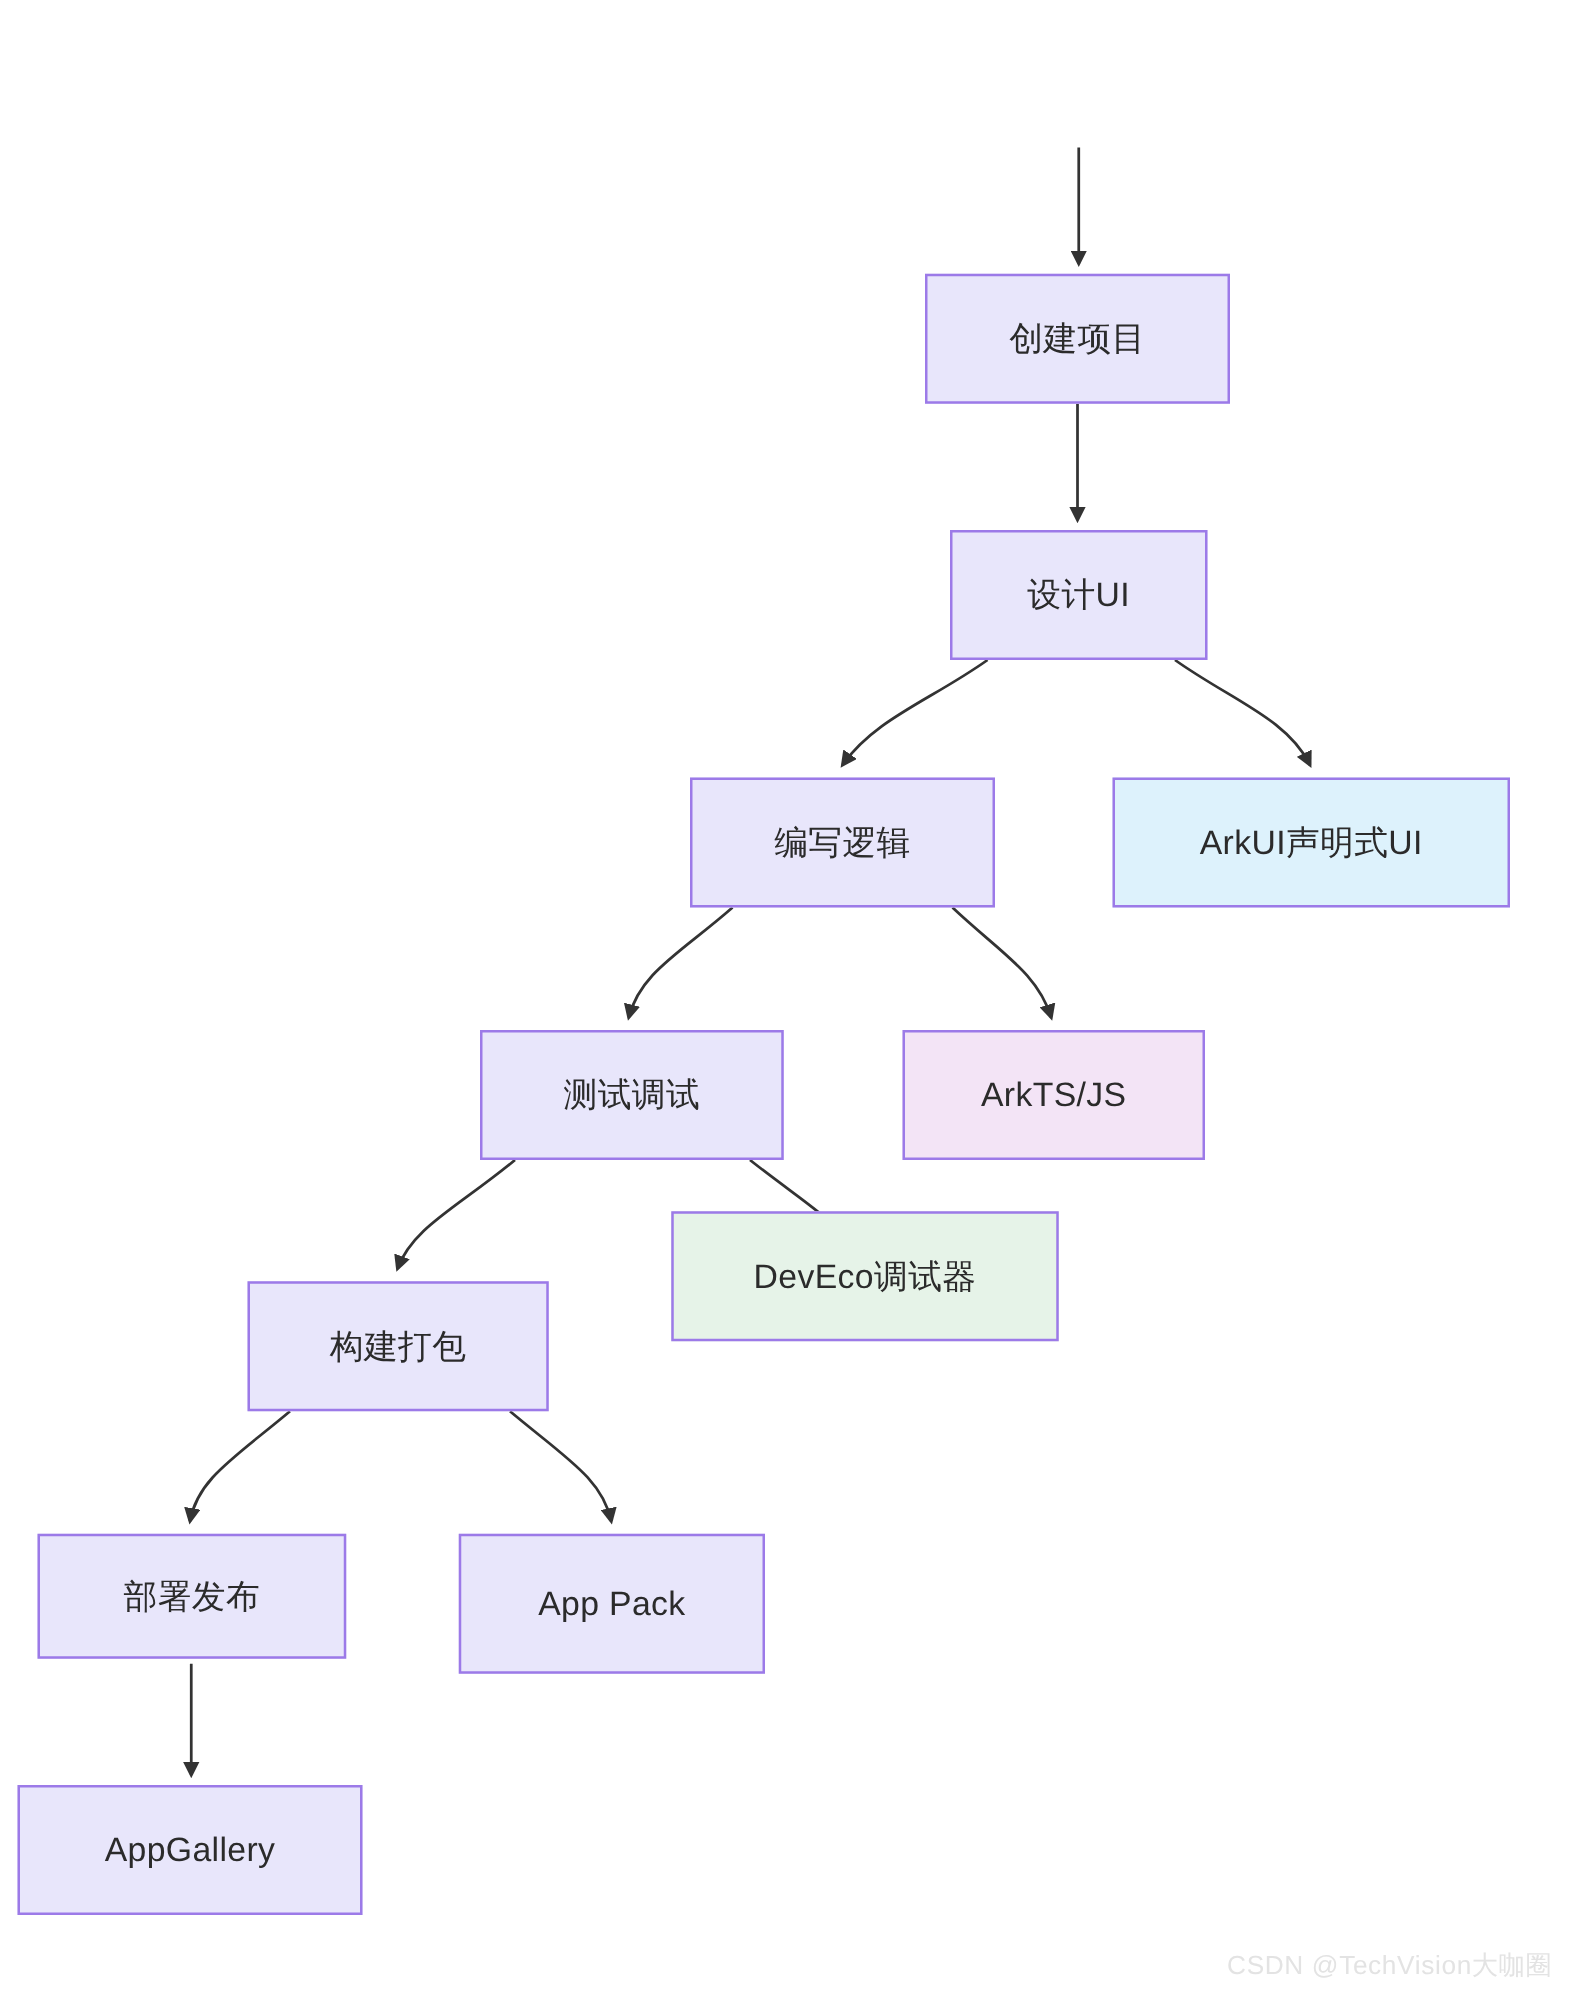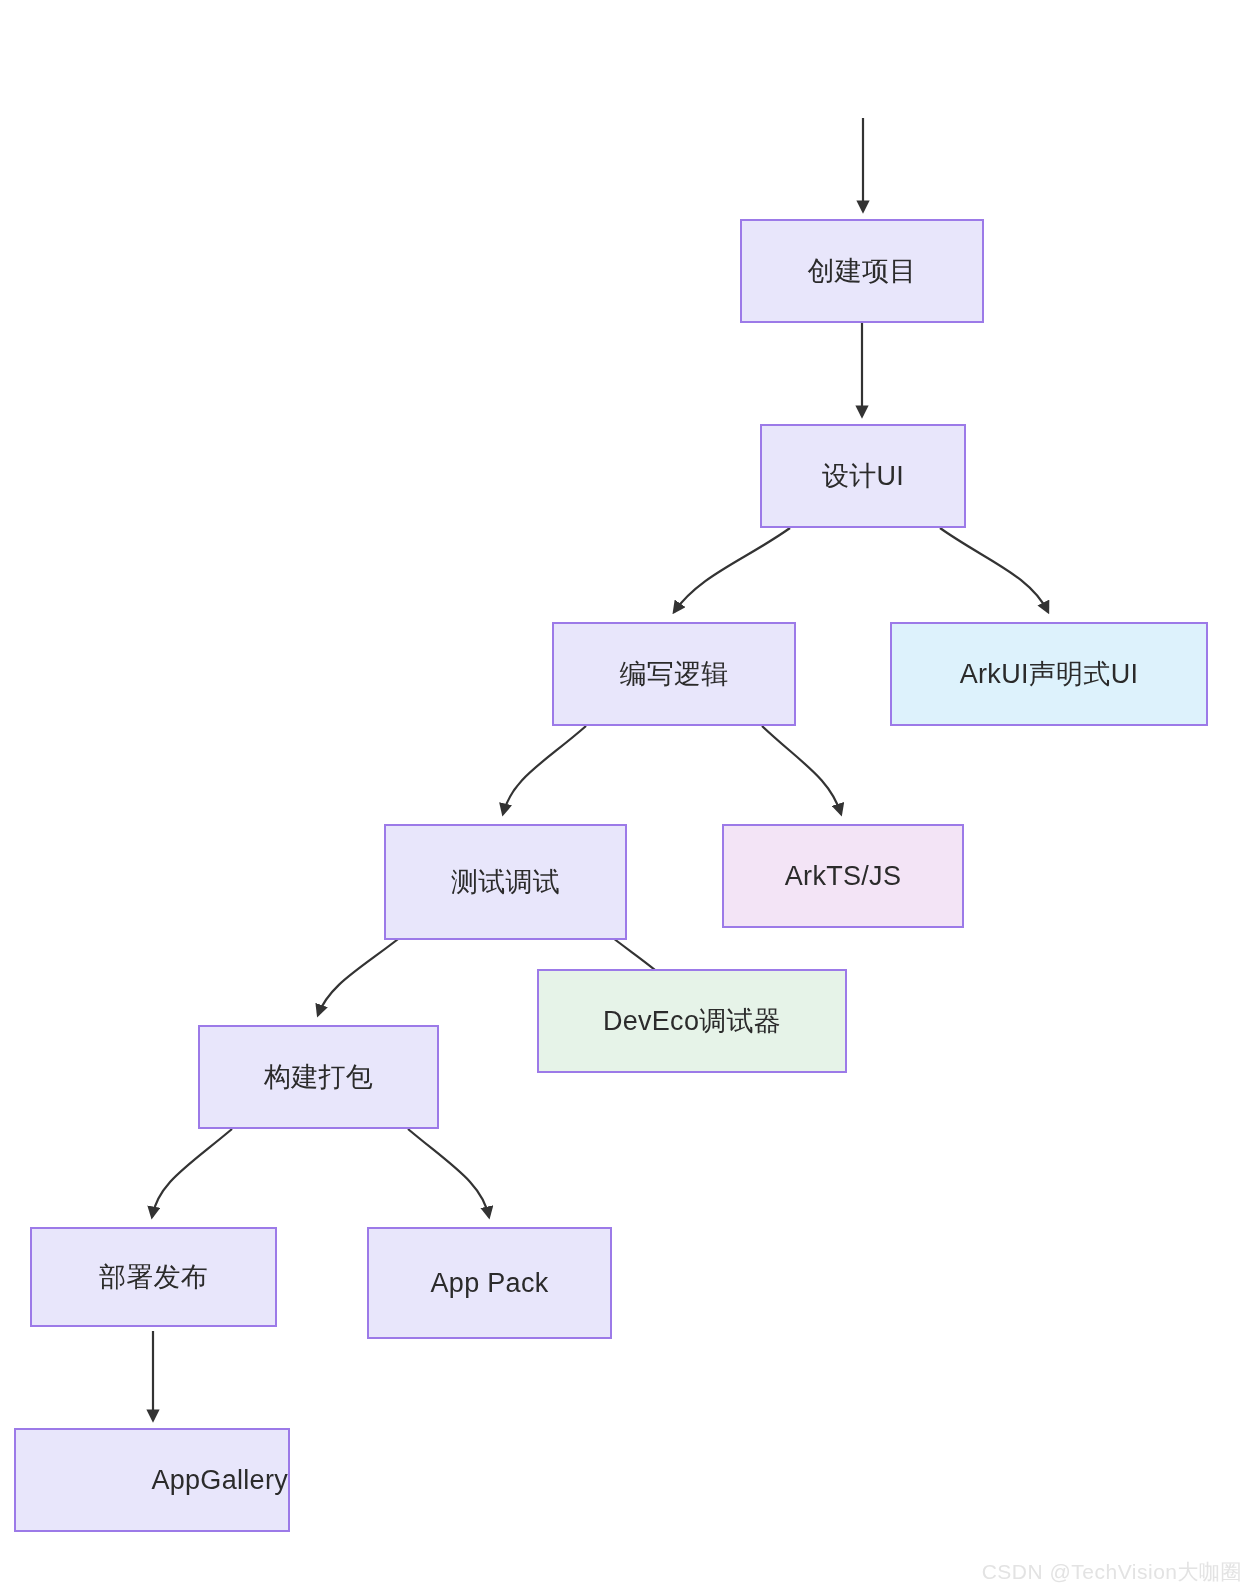--- a/index.html
+++ b/index.html
@@ -86,21 +86,21 @@
   </div>
 
   <div class="node" style="left:552px;top:622px;width:244px;height:104px;">
     <span>编写逻辑</span>
   </div>
 
   <div class="node fill-cyan" style="left:890px;top:622px;width:318px;height:104px;">
     <span>ArkUI声明式UI</span>
   </div>
 
-  <div class="node" style="left:384px;top:824px;width:243px;height:116px;">
+  <div class="node" style="left:384px;top:824px;width:243px;height:104px;">
     <span>测试调试</span>
   </div>
 
   <div class="node fill-pink" style="left:722px;top:824px;width:242px;height:104px;">
     <span>ArkTS/JS</span>
   </div>
 
   <div class="node" style="left:198px;top:1025px;width:241px;height:104px;">
     <span>构建打包</span>
   </div>
@@ -110,19 +110,19 @@
   </div>
 
   <div class="node" style="left:30px;top:1227px;width:247px;height:100px;">
     <span>部署发布</span>
   </div>
 
   <div class="node" style="left:367px;top:1227px;width:245px;height:112px;">
     <span>App Pack</span>
   </div>
 
-  <div class="node" style="left:14px;top:1428px;width:276px;height:104px;justify-content:flex-end;">
+  <div class="node" style="left:14px;top:1428px;width:276px;height:104px;">
     <span>AppGallery</span>
   </div>
 
   <div class="watermark">CSDN @TechVision大咖圈</div>
 
 </div>
 
 </body></html>

